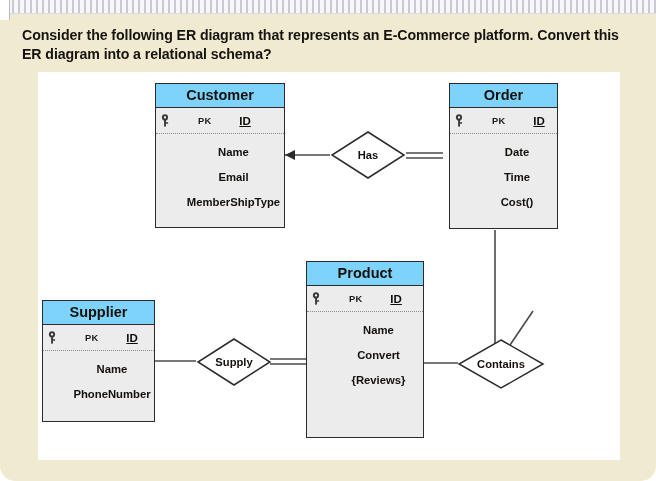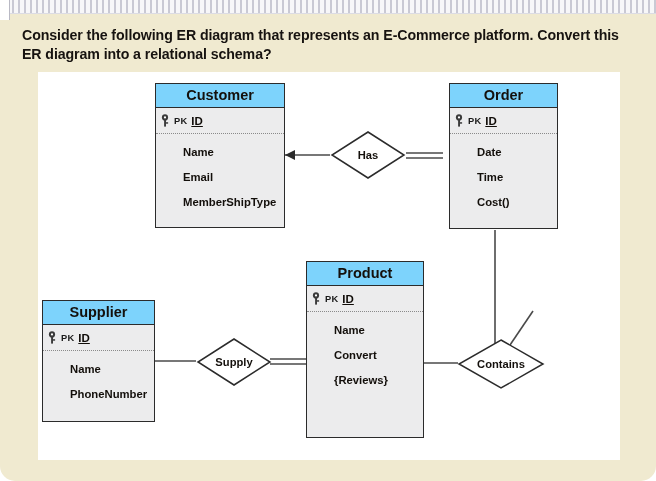--- a/index.html
+++ b/index.html
@@ -81,20 +81,21 @@
     line-height: 23px;
     height: 23px;
   }
   .pk-row {
     height: 26px;
     display: flex;
     align-items: center;
     padding-left: 5px;
     border-bottom: 1.4px dotted #8a8a8a;
     box-sizing: border-box;
+    gap: 24px;
   }
   .key-icon {
     width: 11px;
     height: 13px;
     margin-right: 2px;
     flex: 0 0 auto;
   }
   .pk-label {
     font-size: 9.3px;
     font-weight: bold;
@@ -112,20 +113,21 @@
   .attr-list {
     padding: 6px 0 4px 0;
   }
   .attr {
     font-size: 11.3px;
     font-weight: bold;
     color: #130f0b;
     padding-left: 27px;
     line-height: 25px;
     white-space: nowrap;
+    text-align: center;
   }
 
   
   .diamond {
     position: absolute;
   }
   .diamond svg { display: block; }
   .diamond-label {
     position: absolute;
     left: 0; top: 0;

